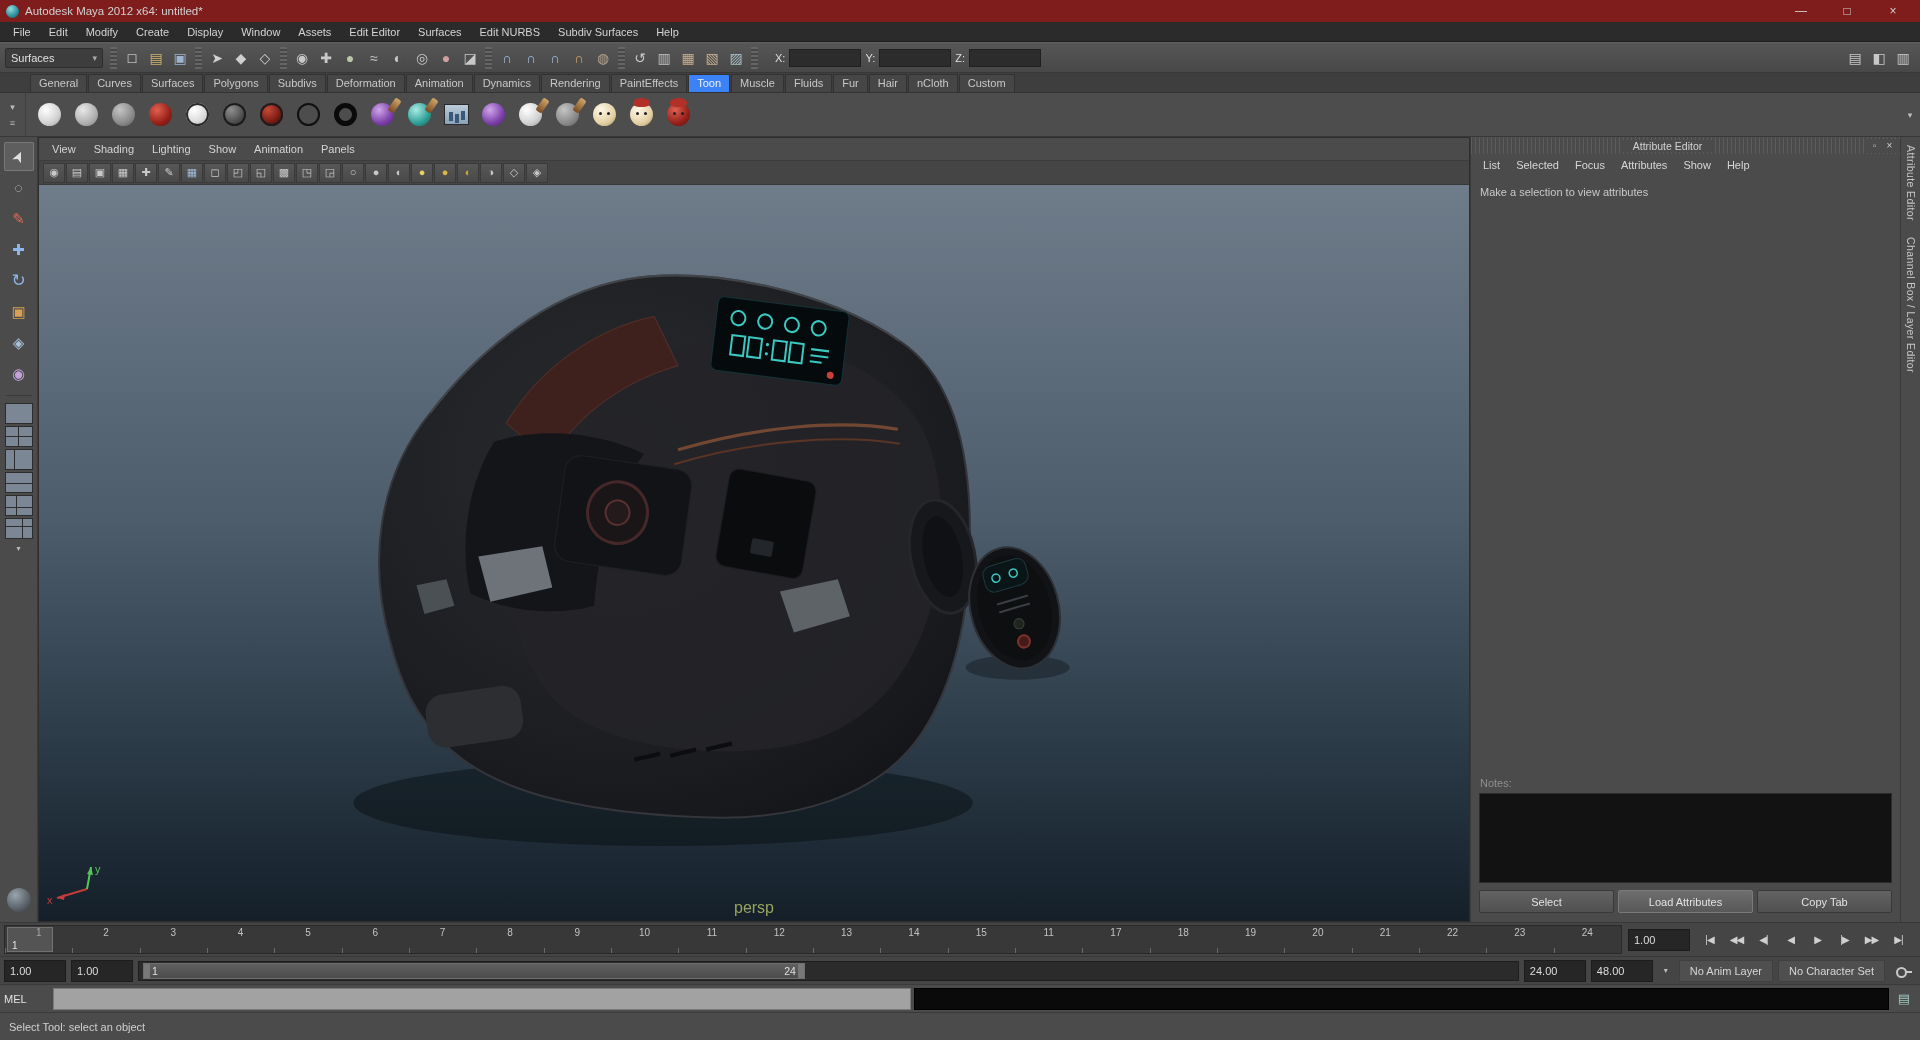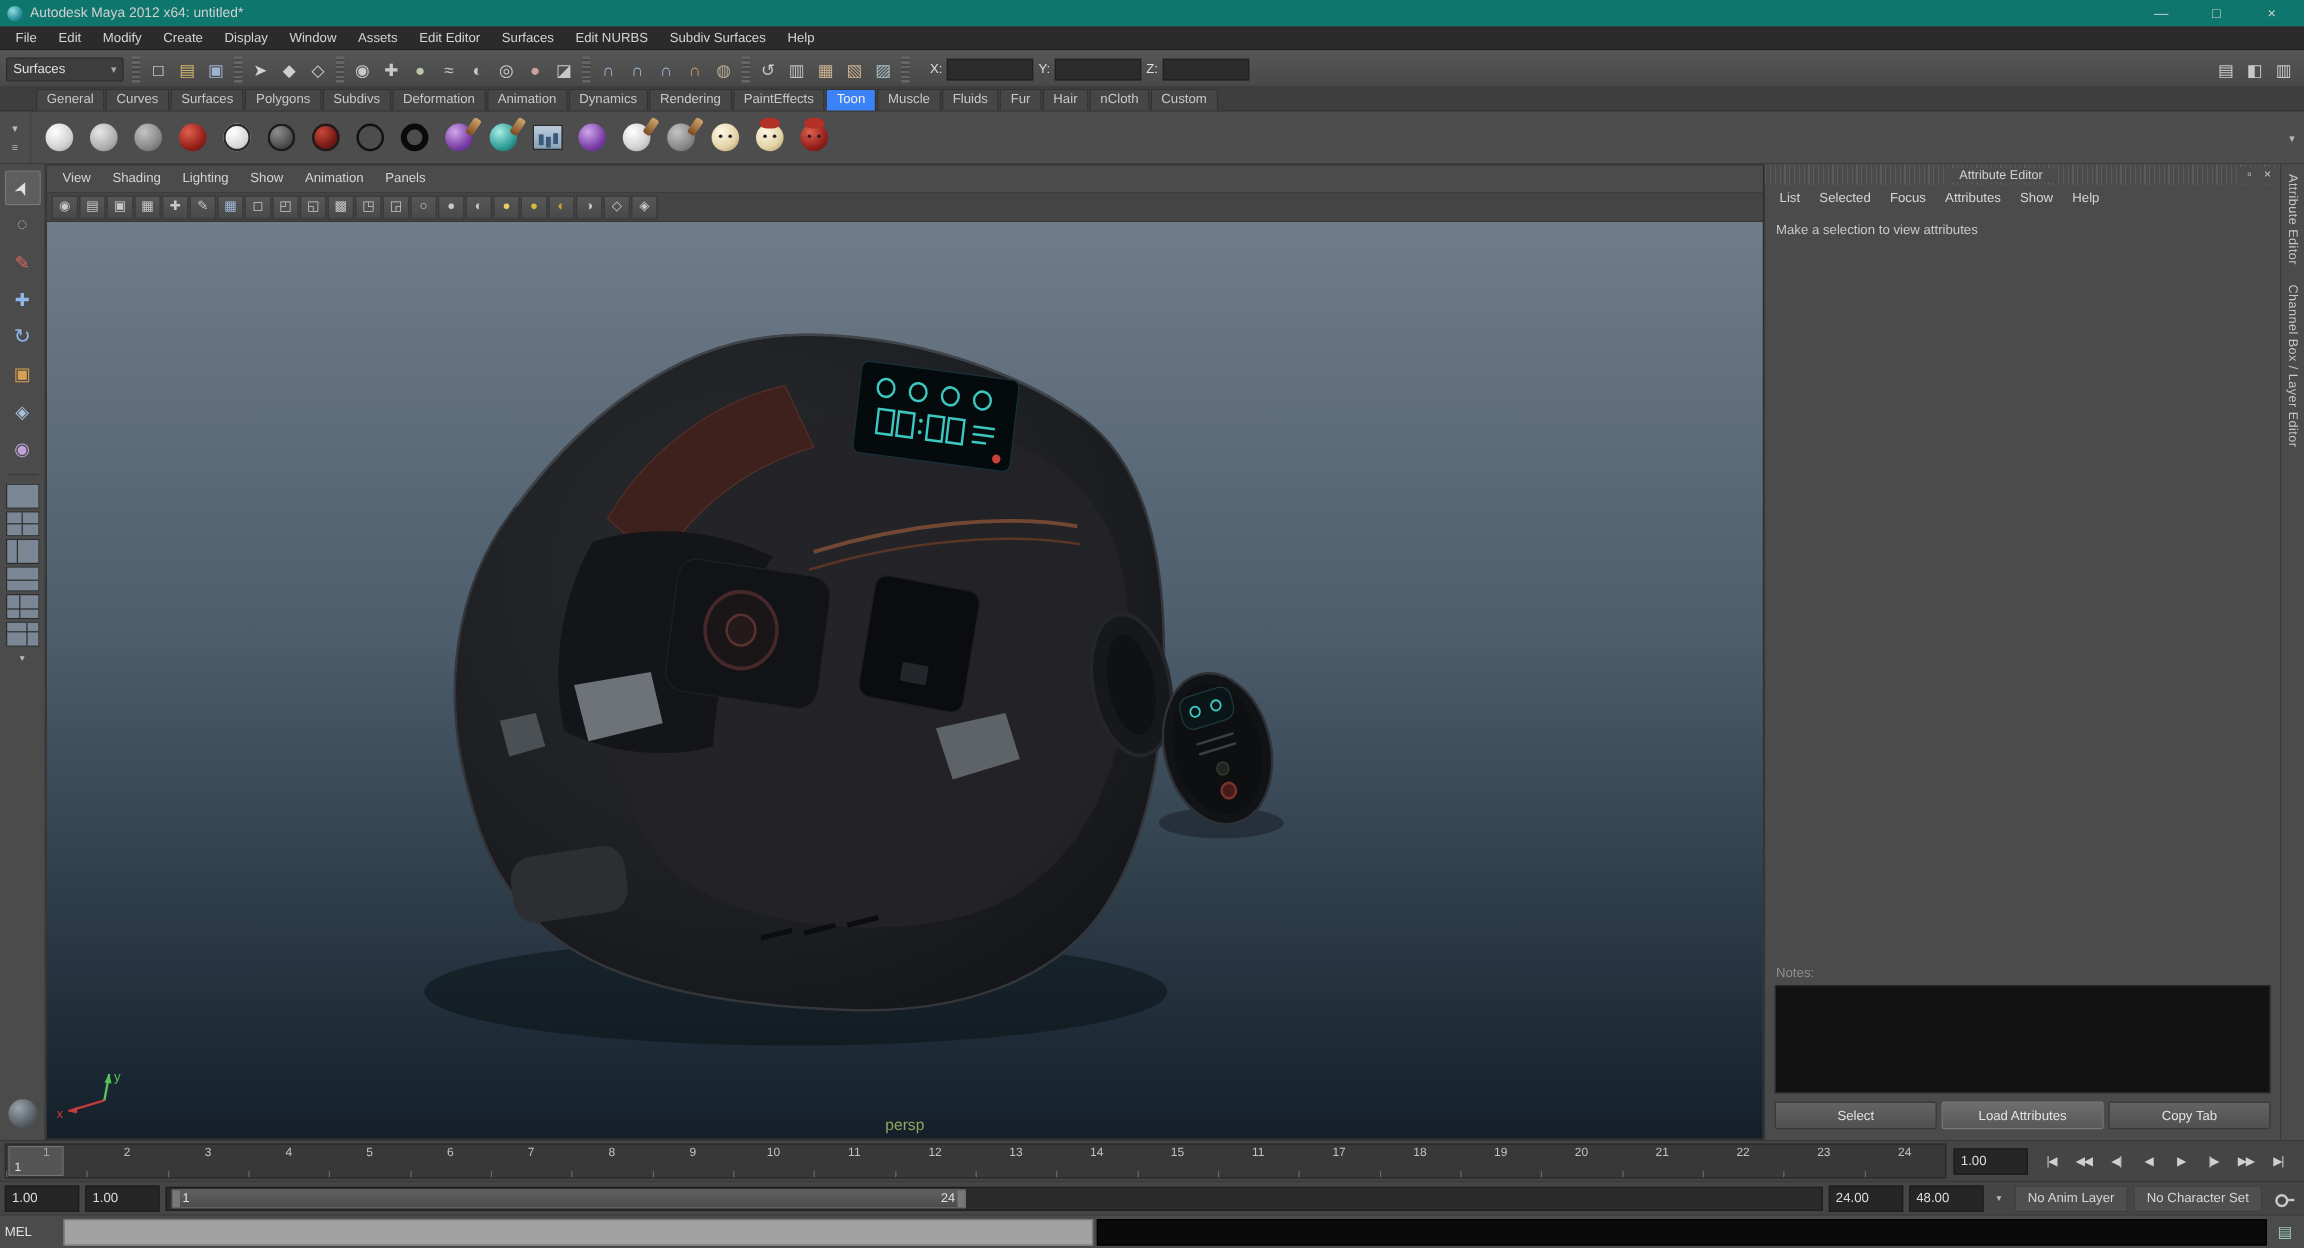--- a/index.html
+++ b/index.html
@@ -3,21 +3,21 @@
 <meta charset="utf-8">
 <style>
 *{margin:0;padding:0;box-sizing:border-box;font-family:"Liberation Sans",sans-serif}
 html,body{background:#222}
 i{font-style:normal}
 button{border:none;background:none;color:inherit;cursor:default;font-family:inherit}
 input{font-family:inherit}
 .app{position:relative;width:1920px;height:1040px;display:flex;flex-direction:column;background:#4b4b4b;color:#ccc;font-size:11px;overflow:hidden;user-select:none}
 
 
-.titlebar{height:22px;background:#0f766e;display:flex;align-items:center;padding:0 6px;gap:6px;flex:none}
+.titlebar{height:22px;background:#7f1d1d;display:flex;align-items:center;padding:0 6px;gap:6px;flex:none}
 .maya-logo{width:13px;height:13px;border-radius:50%;background:radial-gradient(circle at 35% 30%,#8fdede,#2a8f9c 60%,#12505e);flex:none}
 .title-text{color:#d0d0d0;font-size:11.5px}
 .win-btns{margin-left:auto;display:flex;gap:4px}
 .win-btn{width:42px;height:20px;display:flex;align-items:center;justify-content:center;color:#cfcfcf;font-size:12px}
 
 
 .menubar{height:20px;background:#2b2b2b;display:flex;align-items:center;padding:0 4px;flex:none;border-bottom:1px solid #1f1f1f}
 .menu-item{padding:0 9px;color:#d4d4d4;font-size:11px}
 
 
@@ -89,21 +89,21 @@
 
 
 .viewport{flex:1;display:flex;flex-direction:column;min-width:0;border:1px solid #2e2e2e;background:#4b4b4b}
 .panel-menubar{height:22px;display:flex;align-items:center;padding:0 4px;flex:none;background:#4b4b4b}
 .panel-menu-item{padding:0 9px;color:#d4d4d4}
 .panel-toolbar{height:25px;display:flex;align-items:center;padding:0 4px;flex:none;background:#454545;border-top:1px solid #3c3c3c;border-bottom:1px solid #383838}
 .pt-btn{width:22px;height:20px;border:1px solid #3a3a3a;background:linear-gradient(#575757,#494949);display:flex;align-items:center;justify-content:center;margin-right:1px}
 .pt-btn i{font-size:11px;line-height:1}
 .canvas{flex:1;position:relative;min-height:0}
 .canvas svg.scene{position:absolute;inset:0;width:100%;height:100%}
-.persp-label{position:absolute;left:0;right:0;bottom:4px;text-align:center;color:#97a35f;font-size:13px}
+.persp-label{position:absolute;left:0;right:0;bottom:4px;text-align:center;color:#97a35f;font-size:16px}
 .axis-gizmo{position:absolute;left:6px;bottom:10px}
 
 
 .ae{width:430px;display:flex;flex-direction:column;background:#4b4b4b;border-left:1px solid #3a3a3a;flex:none}
 .ae-header{height:17px;display:flex;align-items:center;background:repeating-linear-gradient(90deg,#5c5c5c 0 1px,#4b4b4b 1px 4px);flex:none}
 .ae-title{margin:0 auto;background:#4b4b4b;padding:0 10px;font-size:10.5px;color:#d2d2d2;white-space:nowrap}
 .ae-h-icons{display:flex;background:#4b4b4b;padding:0 3px}
 .ae-h-icons button{width:15px;height:14px;color:#ccc;font-size:10px;display:flex;align-items:center;justify-content:center}
 .ae-menus{height:21px;display:flex;align-items:center;padding:0 4px;flex:none}
 .ae-menu{padding:0 8px;color:#d6d6d6}
@@ -861,14 +861,17 @@
 
   <div class="mel-row">
     <div class="mel-label">MEL</div>
     <input class="mel-input" value="" style="">
     <div class="mel-output"></div>
     <button class="mel-icon">
         <i>▤</i>
       </button>
   </div>
 
+  <div class="help-row">
+    <span>Select Tool: select an object</span>
+  </div>
 
 </div>
 
 </body></html>

